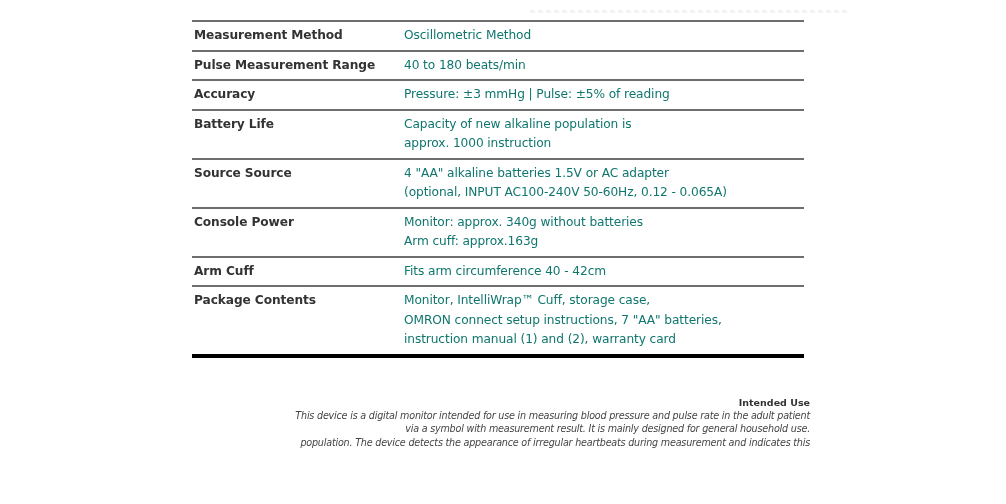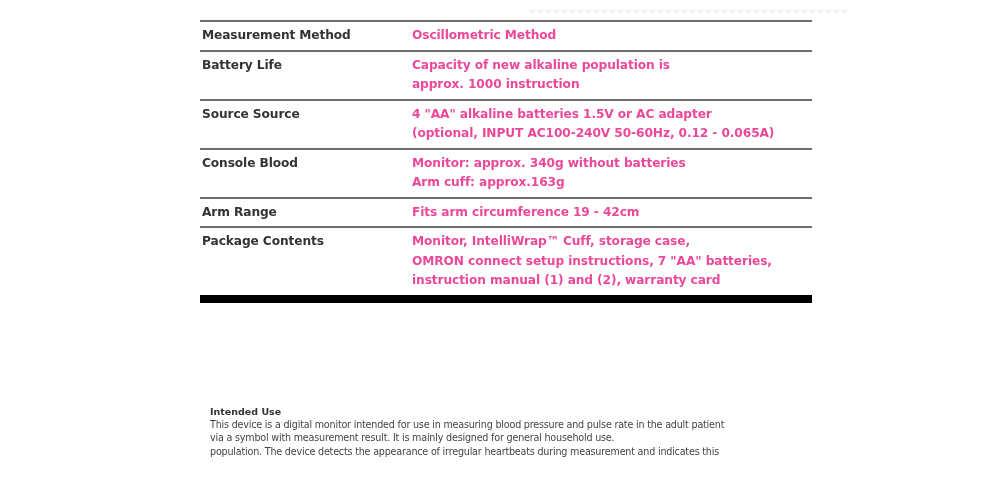--- a/index.html
+++ b/index.html
@@ -19,112 +19,125 @@
       position: absolute;
       left: 530px;
       top: 10px;
       width: 320px;
       height: 3px;
       background: repeating-linear-gradient(90deg, #ececec 0 5px, transparent 5px 8px);
       opacity: 0.6;
     }
     .spec-table {
       position: absolute;
-      left: 200px;
+      left: 192px;
       top: 20px;
       width: 612px;
       border-collapse: collapse;
     }
     .spec-row {
       border-top: 2px solid #6e6e6e;
     }
     .spec-row.last {
-      border-bottom: 8px solid #000000;
+      border-bottom: 4px solid #000000;
     }
     .spec-row td {
       vertical-align: top;
       padding: 4px 0 4px 2px;
       font-size: 12.2px;
       line-height: 19.5px;
       letter-spacing: -0.1px;
     }
     .spec-label {
       width: 208px;
       font-weight: bold;
       color: #333333;
     }
     .spec-value {
-      color: #ec4899;
-      font-weight: bold;
+      color: #0f766e;
     }
     .spec-value .line {
       display: block;
       white-space: nowrap;
     }
     .intended-use {
       position: absolute;
       left: 210px;
-      top: 405px;
+      top: 396px;
       width: 600px;
+      text-align: right;
     }
     .intended-use .heading {
       font-size: 9.5px;
       font-weight: bold;
       color: #333333;
       line-height: 13px;
     }
     .intended-use .body {
       font-size: 9.6px;
       line-height: 13.4px;
       color: #444444;
       letter-spacing: -0.2px;
     }
     .intended-use .body .line {
       display: block;
       white-space: nowrap;
+      font-style: italic;
     }
   </style>
 </head>
 <body>
 
 <div class="faint-header"></div>
 
 <table class="spec-table">
   <tbody>
     <tr class="spec-row">
       <td class="spec-label"><span class="line">Measurement Method</span></td>
       <td class="spec-value">
           <span class="line">Oscillometric Method</span>
+        </td>
+    </tr>
+    <tr class="spec-row">
+      <td class="spec-label"><span>Pulse Measurement Range</span></td>
+      <td class="spec-value">
+          <span class="line">40 to 180 beats/min</span>
+        </td>
+    </tr>
+    <tr class="spec-row">
+      <td class="spec-label"><span>Accuracy</span></td>
+      <td class="spec-value">
+          <span class="line">Pressure: ±3 mmHg | Pulse: ±5% of reading</span>
         </td>
     </tr>
     <tr class="spec-row">
       <td class="spec-label"><span>Battery Life</span></td>
       <td class="spec-value">
         <span class="line">Capacity of new alkaline population is</span>
         <span class="line">approx. 1000 instruction</span>
       </td>
     </tr>
     <tr class="spec-row">
       <td class="spec-label"><span>Source Source</span></td>
       <td class="spec-value">
         <span class="line">4 "AA" alkaline batteries 1.5V or AC adapter</span>
         <span class="line">(optional, INPUT AC100-240V 50-60Hz, 0.12 - 0.065A)</span>
       </td>
     </tr>
     <tr class="spec-row">
-      <td class="spec-label"><span>Console Blood</span></td>
+      <td class="spec-label"><span>Console Power</span></td>
       <td class="spec-value">
         <span class="line">Monitor: approx. 340g without batteries</span>
         <span class="line">Arm cuff: approx.163g</span>
       </td>
     </tr>
     <tr class="spec-row">
-      <td class="spec-label"><span>Arm Range</span></td>
+      <td class="spec-label"><span>Arm Cuff</span></td>
       <td class="spec-value">
-          <span class="line">Fits arm circumference 19 - 42cm</span>
+          <span class="line">Fits arm circumference 40 - 42cm</span>
         </td>
     </tr>
     <tr class="spec-row last">
       <td class="spec-label"><span>Package Contents</span></td>
       <td class="spec-value">
         <span class="line">Monitor, IntelliWrap™ Cuff, storage case,</span>
         <span class="line">OMRON connect setup instructions, 7 "AA" batteries,</span>
         <span class="line">instruction manual (1) and (2), warranty card</span>
       </td>
     </tr>

